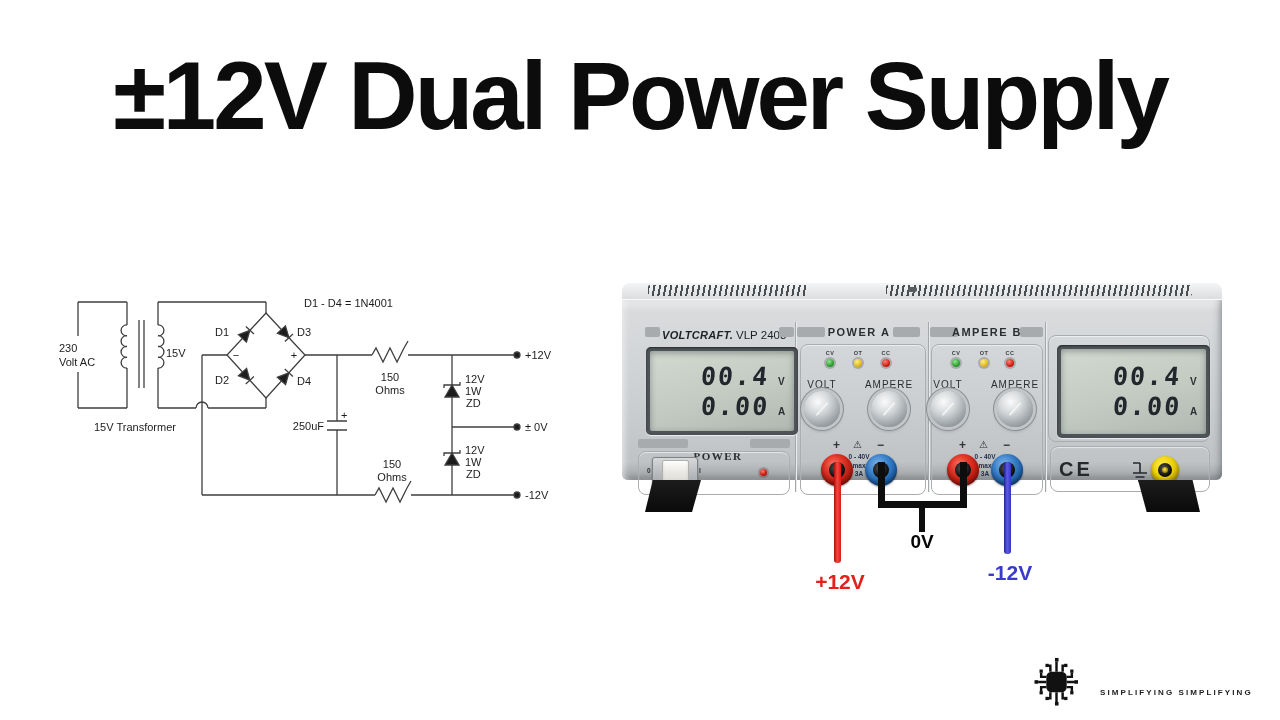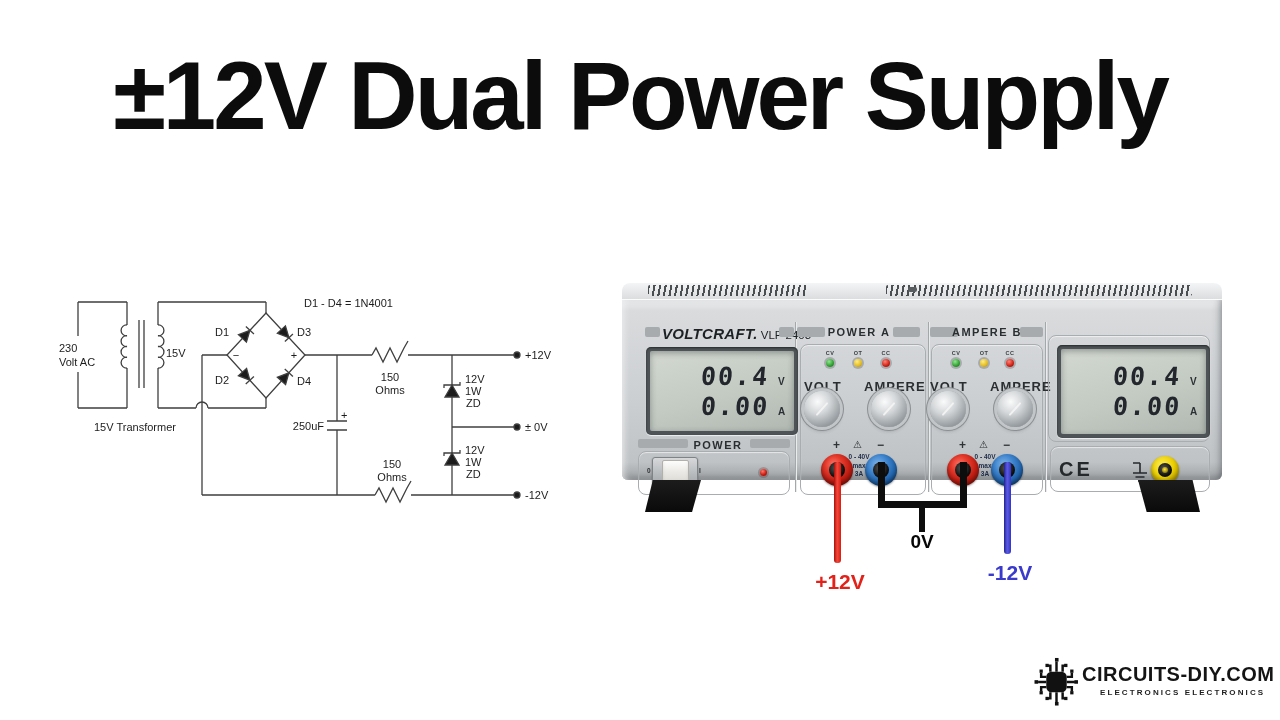--- a/index.html
+++ b/index.html
@@ -40,21 +40,21 @@
                inset -5px 0 9px -4px rgba(70,75,80,.55),
                inset 0 -4px 6px -3px rgba(55,60,65,.5);
   }
   .divider{position:absolute;top:22px;height:170px;width:0;border-left:1px solid #a4a8ab;border-right:1px solid #e9ebec;}
   .bar{position:absolute;background:#a7abae;border-radius:2px;height:10px;}
   .sec-title{
     position:absolute;font-size:11px;font-weight:700;letter-spacing:1.5px;color:#2b2e31;
     text-align:center;white-space:nowrap;
   }
   .brand-line{position:absolute;left:40px;top:25px;width:118px;text-align:center;white-space:nowrap;color:#1e2124;}
-  .brand-name{font-style:italic;font-weight:700;font-size:15px;letter-spacing:.3px;}
+  .brand-name{font-style:italic;font-weight:700;font-size:11px;letter-spacing:.3px;}
   .model-name{font-size:11.5px;font-weight:400;margin-left:3px;}
   .panel-outline{position:absolute;border:1px solid #a9adb0;border-radius:8px;box-shadow:inset 0 1px 1px rgba(255,255,255,.6);}
   
   .lcd{position:absolute;background:#4d5356;border-radius:5px;padding:4px;box-shadow:0 1px 1px rgba(255,255,255,.7),inset 0 1px 2px rgba(0,0,0,.5);}
   .lcd-screen{
     width:100%;height:100%;border-radius:2px;box-sizing:border-box;
     background:linear-gradient(165deg,#d3d9d1 0%,#c2cac2 55%,#b0b8b1 100%);
     box-shadow:inset 0 2px 6px rgba(40,45,48,.4);
     display:flex;flex-direction:column;justify-content:center;gap:1px;padding:2px 6px;
   }
@@ -74,21 +74,21 @@
   }
   .sw-mark{position:absolute;font-size:6.5px;font-weight:700;color:#2c2f32;}
   .led{position:absolute;border-radius:50%;}
   .led.red-ind{left:138px;top:169px;width:7px;height:7px;background:radial-gradient(circle at 38% 32%,#ff7a6c,#c6150a 60%,#870c04);box-shadow:0 0 0 2px rgba(70,40,40,.25);}
   
   .chled{position:absolute;width:8px;height:8px;border-radius:50%;box-shadow:0 0 0 2px rgba(60,65,70,.28);}
   .chled.green{background:radial-gradient(circle at 38% 32%,#90e690,#2f9e2f 60%,#15641a);}
   .chled.amber{background:radial-gradient(circle at 38% 32%,#ffed85,#e2ba1e 60%,#93780f);}
   .chled.redled{background:radial-gradient(circle at 38% 32%,#ff8276,#cc1f12 60%,#7c0e06);}
   .chled-label{position:absolute;font-size:5.5px;font-weight:700;letter-spacing:.5px;color:#3a3d40;text-align:center;width:20px;}
-  .knob-label{position:absolute;font-size:13px;font-weight:700;letter-spacing:1px;color:#2b2e31;text-align:center;white-space:nowrap;}
+  .knob-label{position:absolute;font-size:10px;font-weight:400;letter-spacing:1px;color:#2b2e31;text-align:center;white-space:nowrap;}
   .knob{
     position:absolute;width:36px;height:36px;border-radius:50%;
     background:radial-gradient(circle at 38% 30%,#fafbfb 0%,#d4d7d9 35%,#9ba1a5 70%,#70767a 100%);
     box-shadow:0 0 0 3px #c3c6c9,0 0 0 4px #8b8f92,0 3px 4px rgba(40,44,48,.45);
   }
   .knob::after{
     content:"";position:absolute;left:50%;top:50%;width:2px;height:17px;background:rgba(246,246,246,.85);
     transform:translate(-50%,-50%) rotate(42deg);border-radius:1px;
   }
   .pm{position:absolute;font-size:12px;font-weight:700;color:#303336;}
@@ -237,21 +237,21 @@
           <span class="lcd-unit">V</span>
         </div>
         <div class="lcd-row">
           <span class="lcd-digits">0.00</span>
           <span class="lcd-unit">A</span>
         </div>
       </div>
     </div>
 
     <div class="bar" style="left:16px;top:139px;width:50px;height:9px;"></div>
-    <div class="sec-title" style="left:66px;top:139px;width:60px;">POWER</div>
+    <div class="sec-title" style="left:66px;top:150px;width:60px;font-family:Liberation Serif, serif;">POWER</div>
     <div class="bar" style="left:128px;top:139px;width:40px;height:9px;"></div>
     <div class="panel-outline" style="left:16px;top:151px;width:150px;height:42px;"></div>
     <div class="power-switch">
       <div class="rocker"></div>
     </div>
     <span class="sw-mark" style="left:25px;top:167px;">0</span>
     <span class="sw-mark" style="left:77px;top:167px;">I</span>
     <div class="led red-ind"></div>
 
     <div class="bar" style="left:175px;top:27px;width:28px;"></div>
@@ -361,15 +361,14 @@
       <rect x="11.2" y="7.2" width="3.2" height="3.2"></rect>
       <rect x="29.5" y="7.2" width="3.2" height="3.2"></rect>
       <rect x="11.2" y="39.5" width="3.2" height="3.2"></rect>
       <rect x="29.5" y="39.5" width="3.2" height="3.2"></rect>
       <rect x="5.4" y="12.8" width="3.2" height="3.2"></rect>
       <rect x="35.4" y="12.8" width="3.2" height="3.2"></rect>
       <rect x="5.4" y="33.9" width="3.2" height="3.2"></rect>
       <rect x="35.4" y="33.9" width="3.2" height="3.2"></rect>
     </g>
   </svg>
-  <div class="logo-text">CIRCUITS-DIY.COM</div>
-  <div class="logo-tag">ELECTRONICS ELECTRONICS</div>
+  <div class="logo-tag">SIMPLIFYING SIMPLIFYING</div>
 </div>
 
 </body></html>

